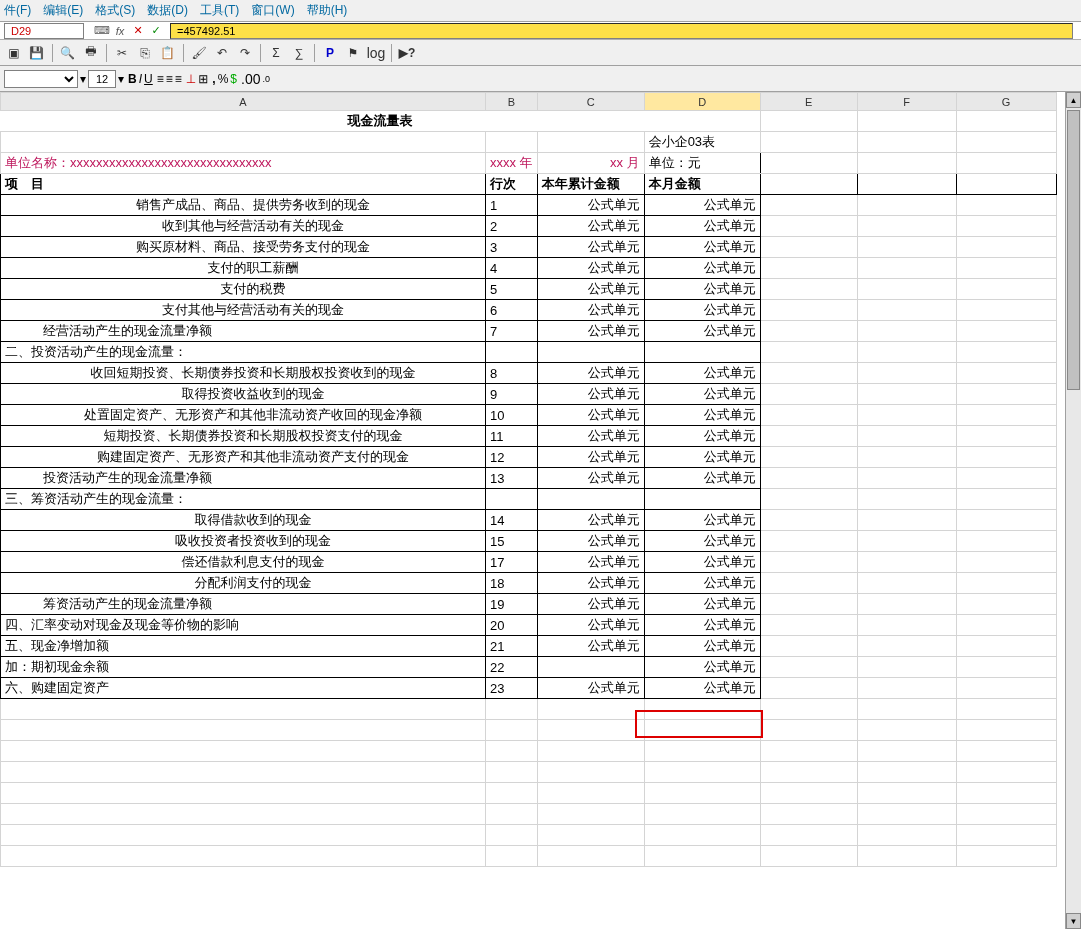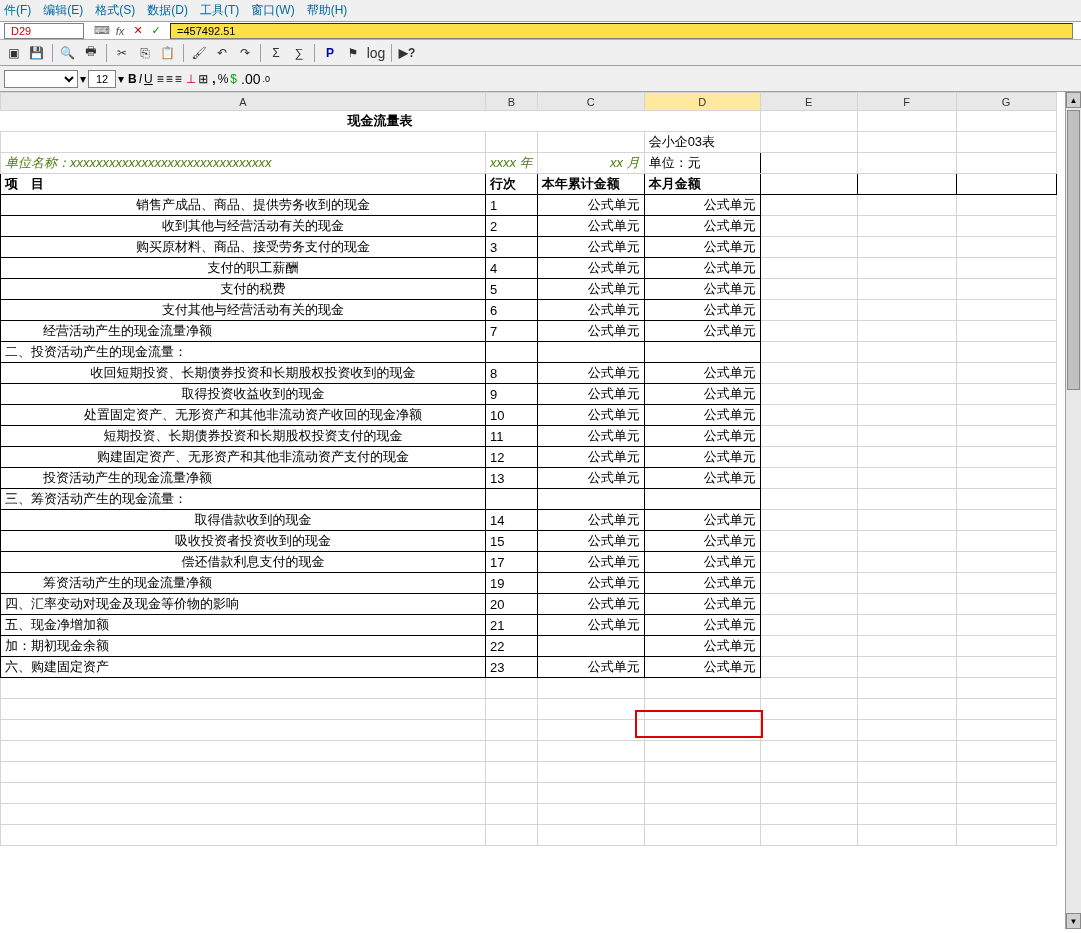--- a/index.html
+++ b/index.html
@@ -15,21 +15,21 @@
 .toolbar .btn { width: 20px; height: 20px; display: inline-flex; align-items: center; justify-content: center; border: 1px solid transparent; cursor: pointer; font-size: 12px; color: #333; }
 .toolbar .sep { width: 1px; height: 18px; background: #a0a0a0; margin: 0 2px; }
 .format-bar { background: #f0f0f0; border-bottom: 1px solid #a0a0a0; padding: 2px 4px; display: flex; gap: 2px; align-items: center; height: 26px; }
 .format-bar select, .format-bar input { border: 1px solid #808080; background: #fff; padding: 0 2px; height: 18px; font-size: 11px; }
 .grid-wrap { position: relative; overflow: hidden; height: 837px; }
 .grid { border-collapse: collapse; table-layout: fixed; }
 .grid td, .grid th { border: 1px solid #d4d4d4; padding: 0 4px; height: 21px; font-size: 13px; white-space: nowrap; overflow: hidden; vertical-align: middle; }
 .grid .col-head { background: #e8e8e8; text-align: center; font-weight: normal; height: 18px; font-size: 11px; color: #333; }
 .grid .col-head.active { background: #ffe8a0; }
 .title-cell { font-size: 26px; font-weight: bold; text-align: center; border: none !important; height: 48px; margin-left: 24px; }
-.red-text { color: #4d7c0f; font-style: italic; }
+.red-text { color: #be185d; }
 .hdr-row td { font-weight: bold; text-align: left; border: 1px solid #000 !important; }
 .data-border { border: 1px solid #000 !important; }
 .text-right { text-align: right; }
 .indent1 { padding-left: 24px !important; text-align: center; }
 .indent2 { padding-left: 42px !important; margin-left: 29px; }
 .highlight-box { position: absolute; border: 2px solid #d00; pointer-events: none; }
 .scrollbar-v { position: absolute; right: 0; top: 0; bottom: 0; width: 16px; background: #e8e8e8; border-left: 1px solid #a0a0a0; }
 .scrollbar-v .thumb { position: absolute; left: 1px; right: 1px; top: 18px; height: 280px; background: #c0c0c0; border: 1px solid #888; }
 .scrollbar-v .arrow { position: absolute; left: 0; right: 0; height: 16px; background: #d0d0d0; border: 1px solid #888; display: flex; align-items: center; justify-content: center; font-size: 8px; }
 .scrollbar-v .arrow.up { top: 0; }
@@ -328,20 +328,29 @@
         <tr>
           <td class="data-border indent1">偿还借款利息支付的现金</td>
           <td class="data-border">17</td>
           <td class="data-border text-right">公式单元</td>
           <td class="data-border text-right">公式单元</td>
           <td></td>
           <td></td>
           <td></td>
         </tr>
         <tr>
+          <td class="data-border indent1">分配利润支付的现金</td>
+          <td class="data-border">18</td>
+          <td class="data-border text-right">公式单元</td>
+          <td class="data-border text-right">公式单元</td>
+          <td></td>
+          <td></td>
+          <td></td>
+        </tr>
+        <tr>
           <td class="data-border indent2">筹资活动产生的现金流量净额</td>
           <td class="data-border">19</td>
           <td class="data-border text-right">公式单元</td>
           <td class="data-border text-right">公式单元</td>
           <td></td>
           <td></td>
           <td></td>
         </tr>
         <tr>
           <td class="data-border ">四、汇率变动对现金及现金等价物的影响</td>

